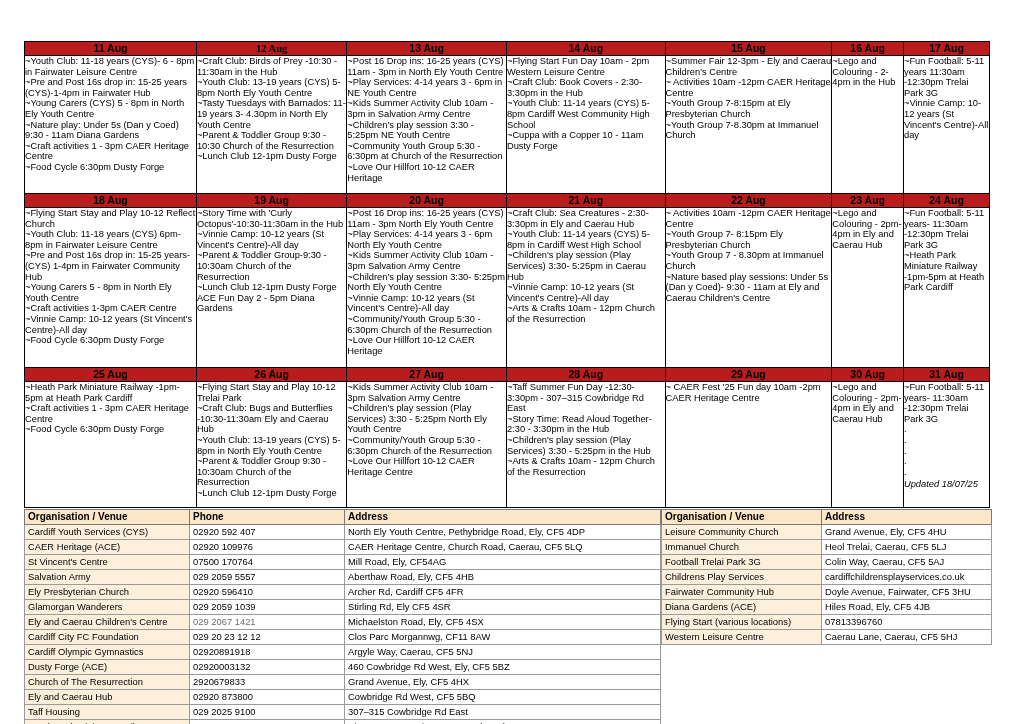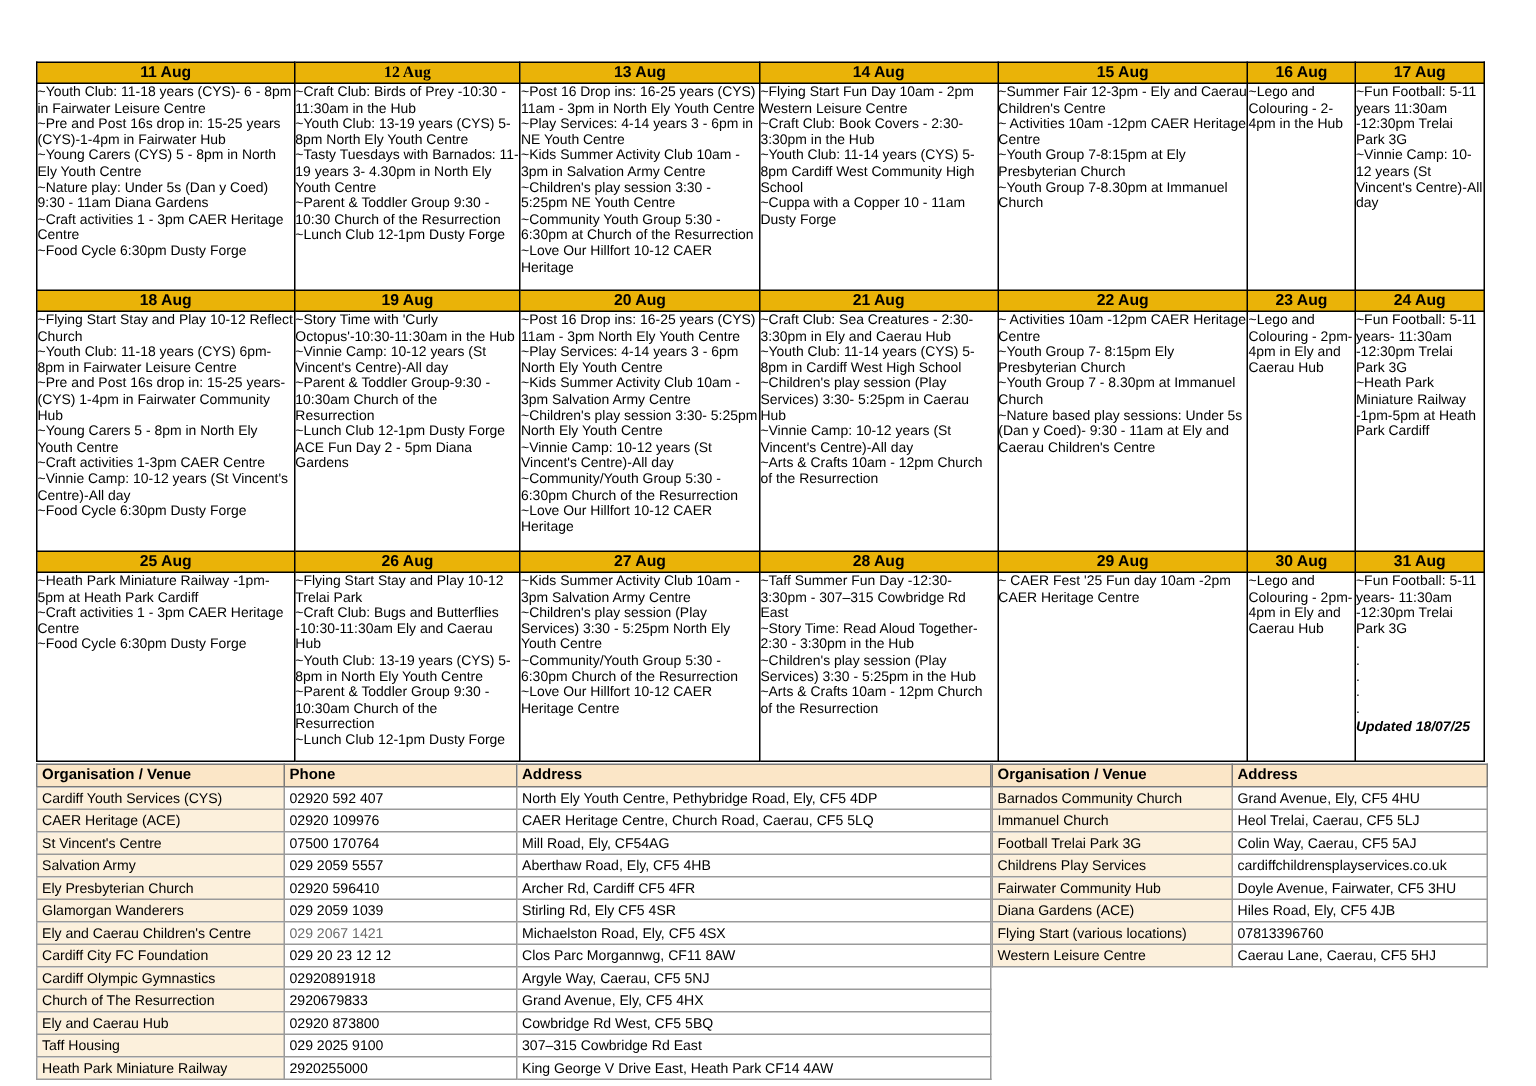--- a/index.html
+++ b/index.html
@@ -24,21 +24,21 @@
     width: 966px;
     border-collapse: collapse;
     table-layout: fixed;
   }
   .calendar td, .calendar th {
     border: 1px solid #000;
     vertical-align: top;
     padding: 0;
   }
   .cal-head {
-    background: #eab308;
+    background: #b91c1c;
     text-align: center;
     font-weight: bold;
     font-size: 10.5px;
     height: 14px;
     line-height: 13px;
     padding: 1px 0 2px 0;
     vertical-align: middle;
   }
   .cal-cell {
     font-size: 9.3px;
@@ -46,21 +46,21 @@
     padding: 2px 2px 2px 3px;
     background: #ffffff;
     margin-left: 20px;
   }
   .cal-cell .ev { display: block; white-space: normal; }
   .cal-row-1 .cal-cell { height: 138px; }
   .cal-row-2 .cal-cell { height: 160px; }
   .cal-row-3 .cal-cell { height: 126px; }
   .updated {
     font-style: italic;
-    font-weight: bold;
+    font-weight: normal;
     font-size: 9.3px;
     display: block;
     margin-top: 2px;
   }
   .dots { display: block; font-size: 9.3px; line-height: 10.6px; }
 
   
   .contacts-wrap {
     position: absolute;
     left: 24px; top: 509px;
@@ -320,20 +320,25 @@
             <td class="org c-org">Cardiff City FC Foundation</td>
             <td class="c-phone">029 20 23 12 12</td>
             <td class="c-addr">Clos Parc Morgannwg, CF11 8AW</td>
           </tr>
           <tr>
             <td class="org c-org">Cardiff Olympic Gymnastics</td>
             <td class="c-phone">02920891918</td>
             <td class="c-addr">Argyle Way, Caerau, CF5 5NJ</td>
           </tr>
           <tr>
+            <td class="org c-org">Dusty Forge (ACE)</td>
+            <td class="c-phone">02920003132</td>
+            <td class="c-addr">460 Cowbridge Rd West, Ely, CF5 5BZ</td>
+          </tr>
+          <tr>
             <td class="org c-org">Church of The Resurrection</td>
             <td class="c-phone">2920679833</td>
             <td class="c-addr">Grand Avenue, Ely, CF5 4HX</td>
           </tr>
           <tr>
             <td class="org c-org">Ely and Caerau Hub</td>
             <td class="c-phone">02920 873800</td>
             <td class="c-addr">Cowbridge Rd West, CF5 5BQ</td>
           </tr>
           <tr>
@@ -351,21 +356,21 @@
 
     <table class="ctable right">
       <thead>
         <tr>
           <th class="c-org">Organisation / Venue</th>
           <th class="c-addr">Address</th>
         </tr>
       </thead>
       <tbody id="contacts-right-body">
           <tr>
-            <td class="org c-org">Barnados Community Church</td>
+            <td class="org c-org">Leisure Community Church</td>
             <td class="c-addr">Grand Avenue, Ely, CF5 4HU</td>
           </tr>
           <tr>
             <td class="org c-org">Immanuel Church</td>
             <td class="c-addr">Heol Trelai, Caerau, CF5 5LJ</td>
           </tr>
           <tr>
             <td class="org c-org">Football Trelai Park 3G</td>
             <td class="c-addr">Colin Way, Caerau, CF5 5AJ</td>
           </tr>

